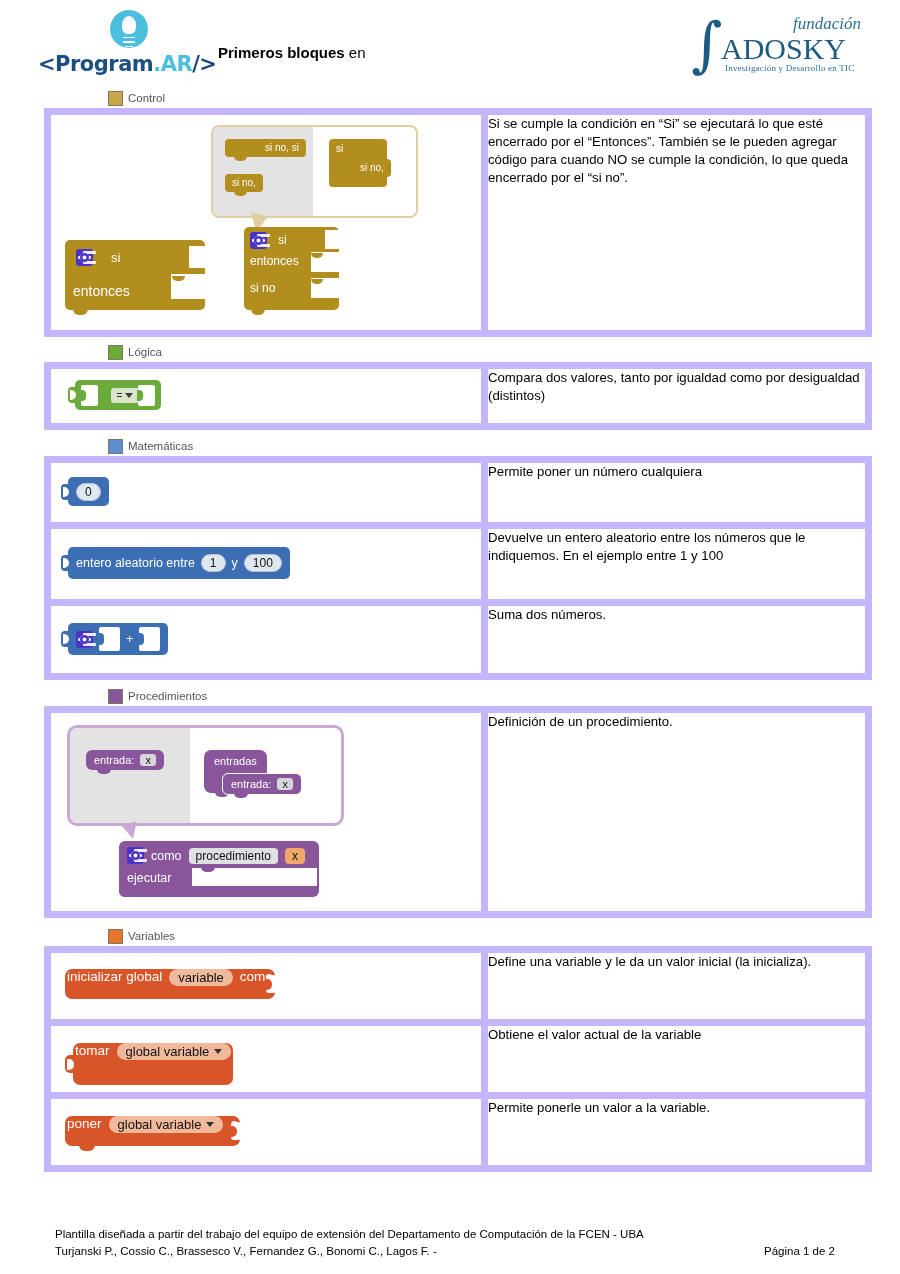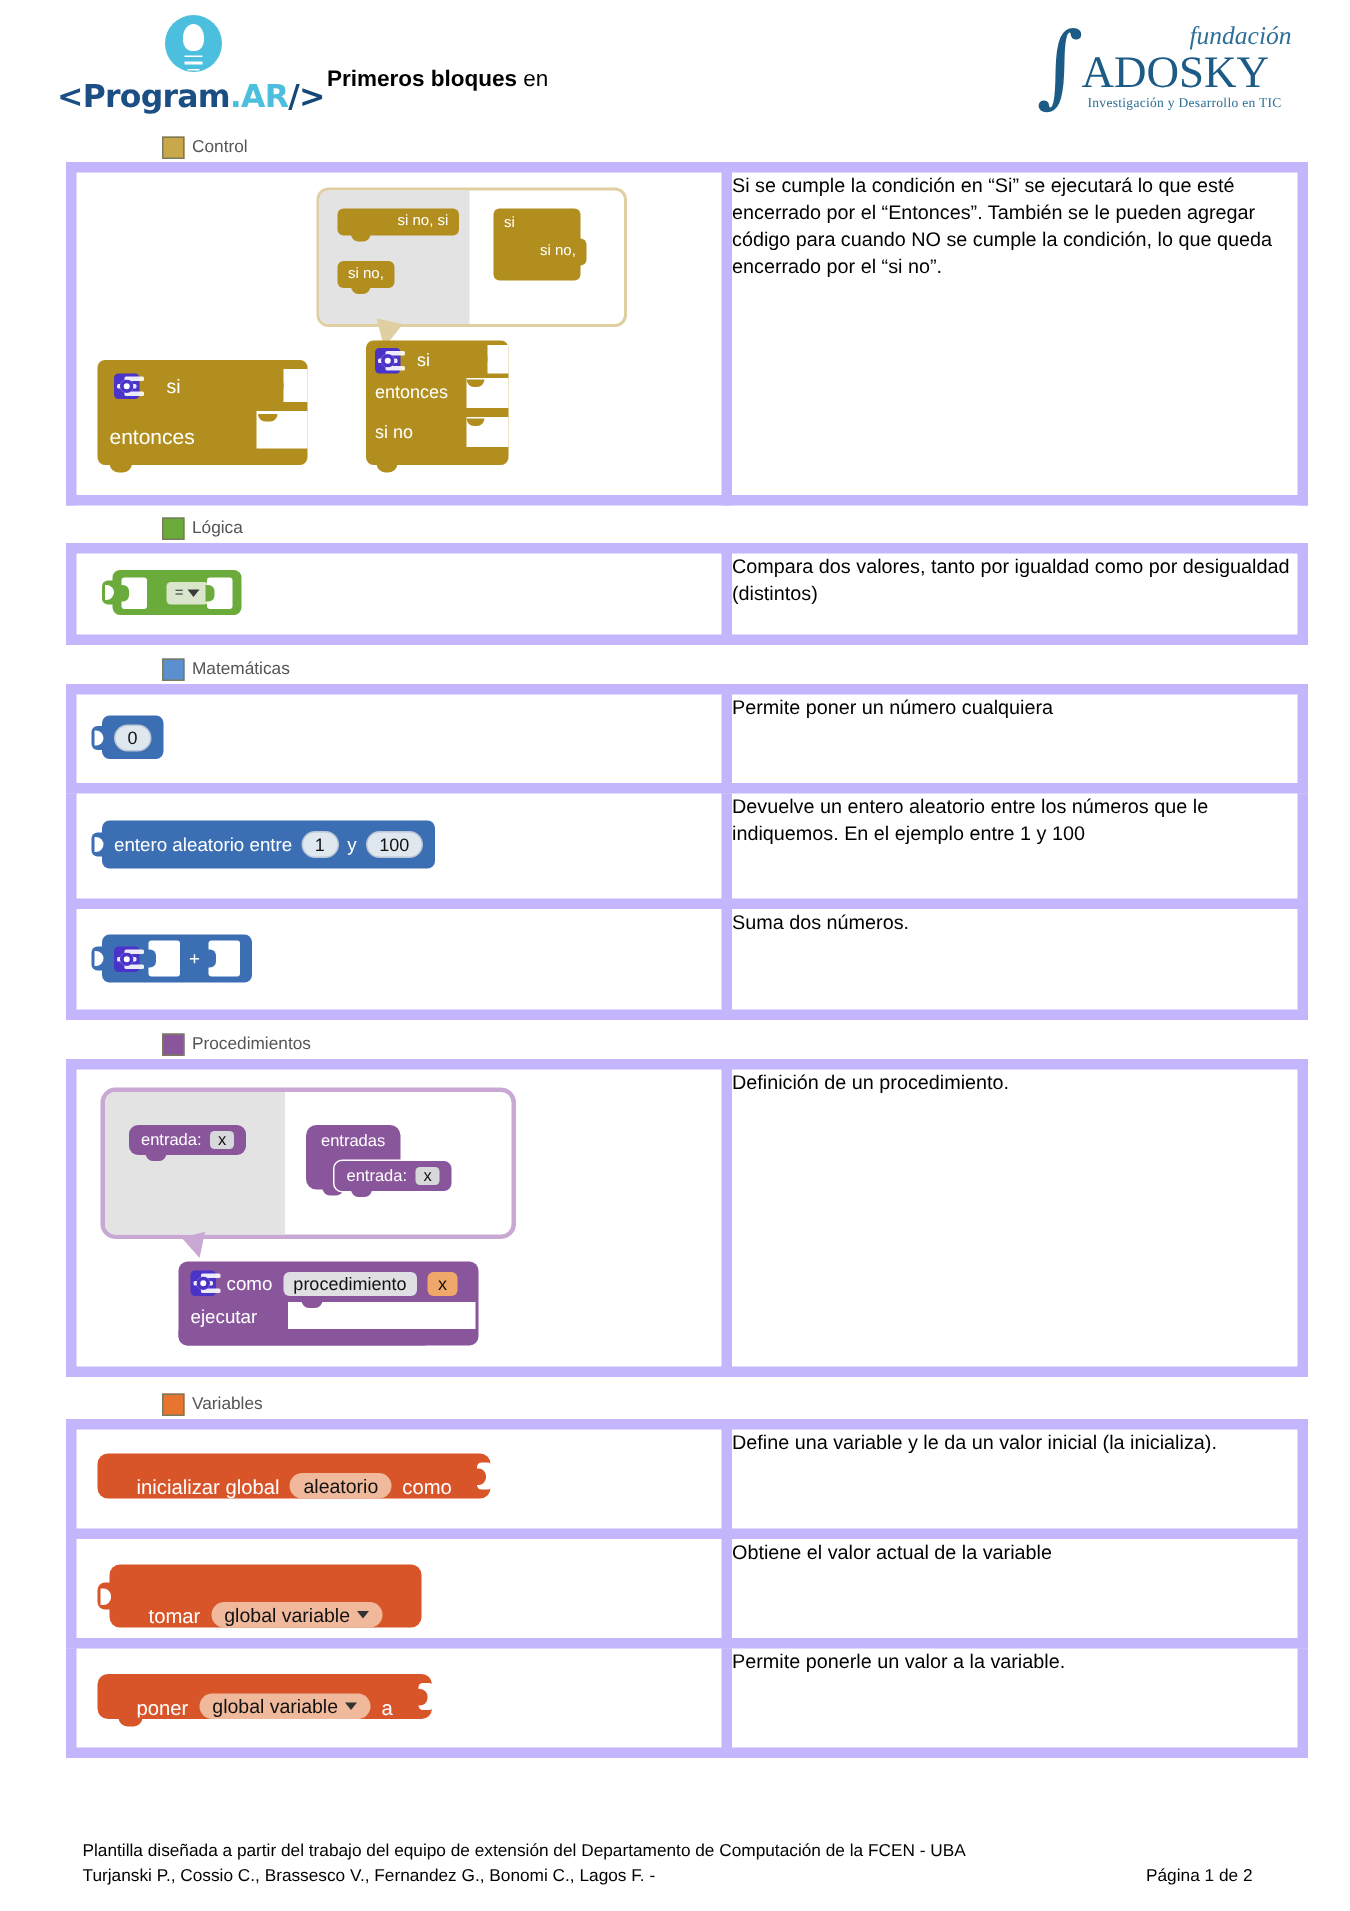--- a/index.html
+++ b/index.html
@@ -482,22 +482,22 @@
   }
 
   
   .varblk {
     position: absolute;
     background: #d8552a;
     border-radius: 7px;
     color: #fff;
     font-size: 13.5px;
     display:flex;
-    align-items:flex-end;
-    padding: 0 26px;
+    align-items:flex-start;
+    padding: 0 2px;
     box-sizing:border-box;
     gap: 7px;
     white-space:nowrap;
   }
   .vfield {
     background: #f0b99c;
     color: #111;
     border-radius: 9px;
     padding: 1px 9px;
     font-size: 13px;
@@ -747,21 +747,21 @@
   <span>Variables</span>
 </div>
 
 <table class="tbl">
   <tbody>
       <tr>
     <td class="cell-block">
       <div class="blockcanvas" style="height:66px">
         <div class="varblk" style="left:14px; top:16px; height:30px;">
           <span>inicializar global</span>
-          <span class="vfield">aleatorio</span>
+          <span class="vfield">variable</span>
           <span>como</span>
           <span class="plugR-var"></span>
         </div>
       </div>
     </td>
     <td class="cell-desc">
       <div class="desc-text">Define una variable y le da un valor inicial (la inicializa).</div>
     </td>
   </tr>
   <tr>

